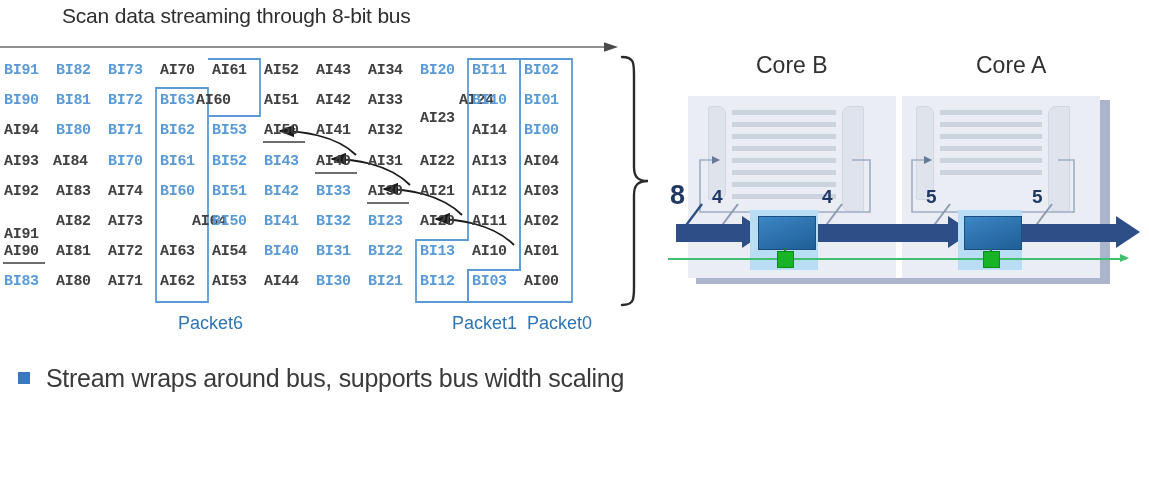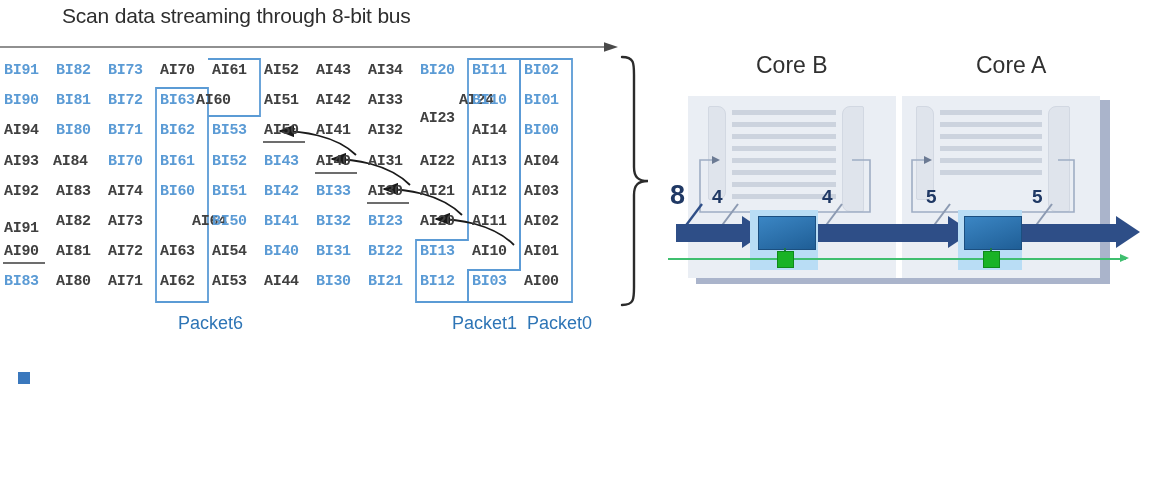--- a/index.html
+++ b/index.html
@@ -143,21 +143,21 @@
     <div class="bit-cell bit-ai" style="left: 108px; top: 128.8px;">AI74</div>
     <div class="bit-cell bit-bi" style="left: 160px; top: 128.8px;">BI60</div>
     <div class="bit-cell bit-bi" style="left: 212px; top: 128.8px;">BI51</div>
     <div class="bit-cell bit-bi" style="left: 264px; top: 128.8px;">BI42</div>
     <div class="bit-cell bit-bi" style="left: 316px; top: 128.8px;">BI33</div>
     <div class="bit-cell bit-ai" style="left: 368px; top: 128.8px;">AI30</div>
     <div class="grid-underline" style="left: 367px; top: 146.8px; width: 42px;"></div>
     <div class="bit-cell bit-ai" style="left: 420px; top: 128.8px;">AI21</div>
     <div class="bit-cell bit-ai" style="left: 472px; top: 128.8px;">AI12</div>
     <div class="bit-cell bit-ai" style="left: 524px; top: 128.8px;">AI03</div>
-    <div class="bit-cell bit-ai" style="left: 4px; top: 166px;">AI91</div>
+    <div class="bit-cell bit-ai" style="left: 4px; top: 172px;">AI91</div>
     <div class="bit-cell bit-ai" style="left: 56px; top: 159px;">AI82</div>
     <div class="bit-cell bit-ai" style="left: 108px; top: 159px;">AI73</div>
     <div class="bit-cell bit-ai" style="left: 160px; top: 159px; margin-left: 32px;">AI64</div>
     <div class="bit-cell bit-bi" style="left: 212px; top: 159px;">BI50</div>
     <div class="bit-cell bit-bi" style="left: 264px; top: 159px;">BI41</div>
     <div class="bit-cell bit-bi" style="left: 316px; top: 159px;">BI32</div>
     <div class="bit-cell bit-bi" style="left: 368px; top: 159px;">BI23</div>
     <div class="bit-cell bit-ai" style="left: 420px; top: 159px;">AI20</div>
     <div class="bit-cell bit-ai" style="left: 472px; top: 159px;">AI11</div>
     <div class="bit-cell bit-ai" style="left: 524px; top: 159px;">AI02</div>
@@ -273,14 +273,15 @@
   </svg>
   <div class="green-stub" style="left:108px;top:196px;height:10px;"></div>
   <div class="green-node" style="left:101px;top:199px;width:15px;height:15px;"></div>
   <div class="green-stub" style="left:314px;top:196px;height:10px;"></div>
   <div class="green-node" style="left:307px;top:199px;width:15px;height:15px;"></div>
 </div>
 
 <div id="bullet-list">
     <div class="bullet-row">
       <span class="bullet-mark"></span>
+      <span class="bullet-text">Stream wraps around bus, supports bus width scaling</span>
     </div>
   </div>
 
 </body></html>

